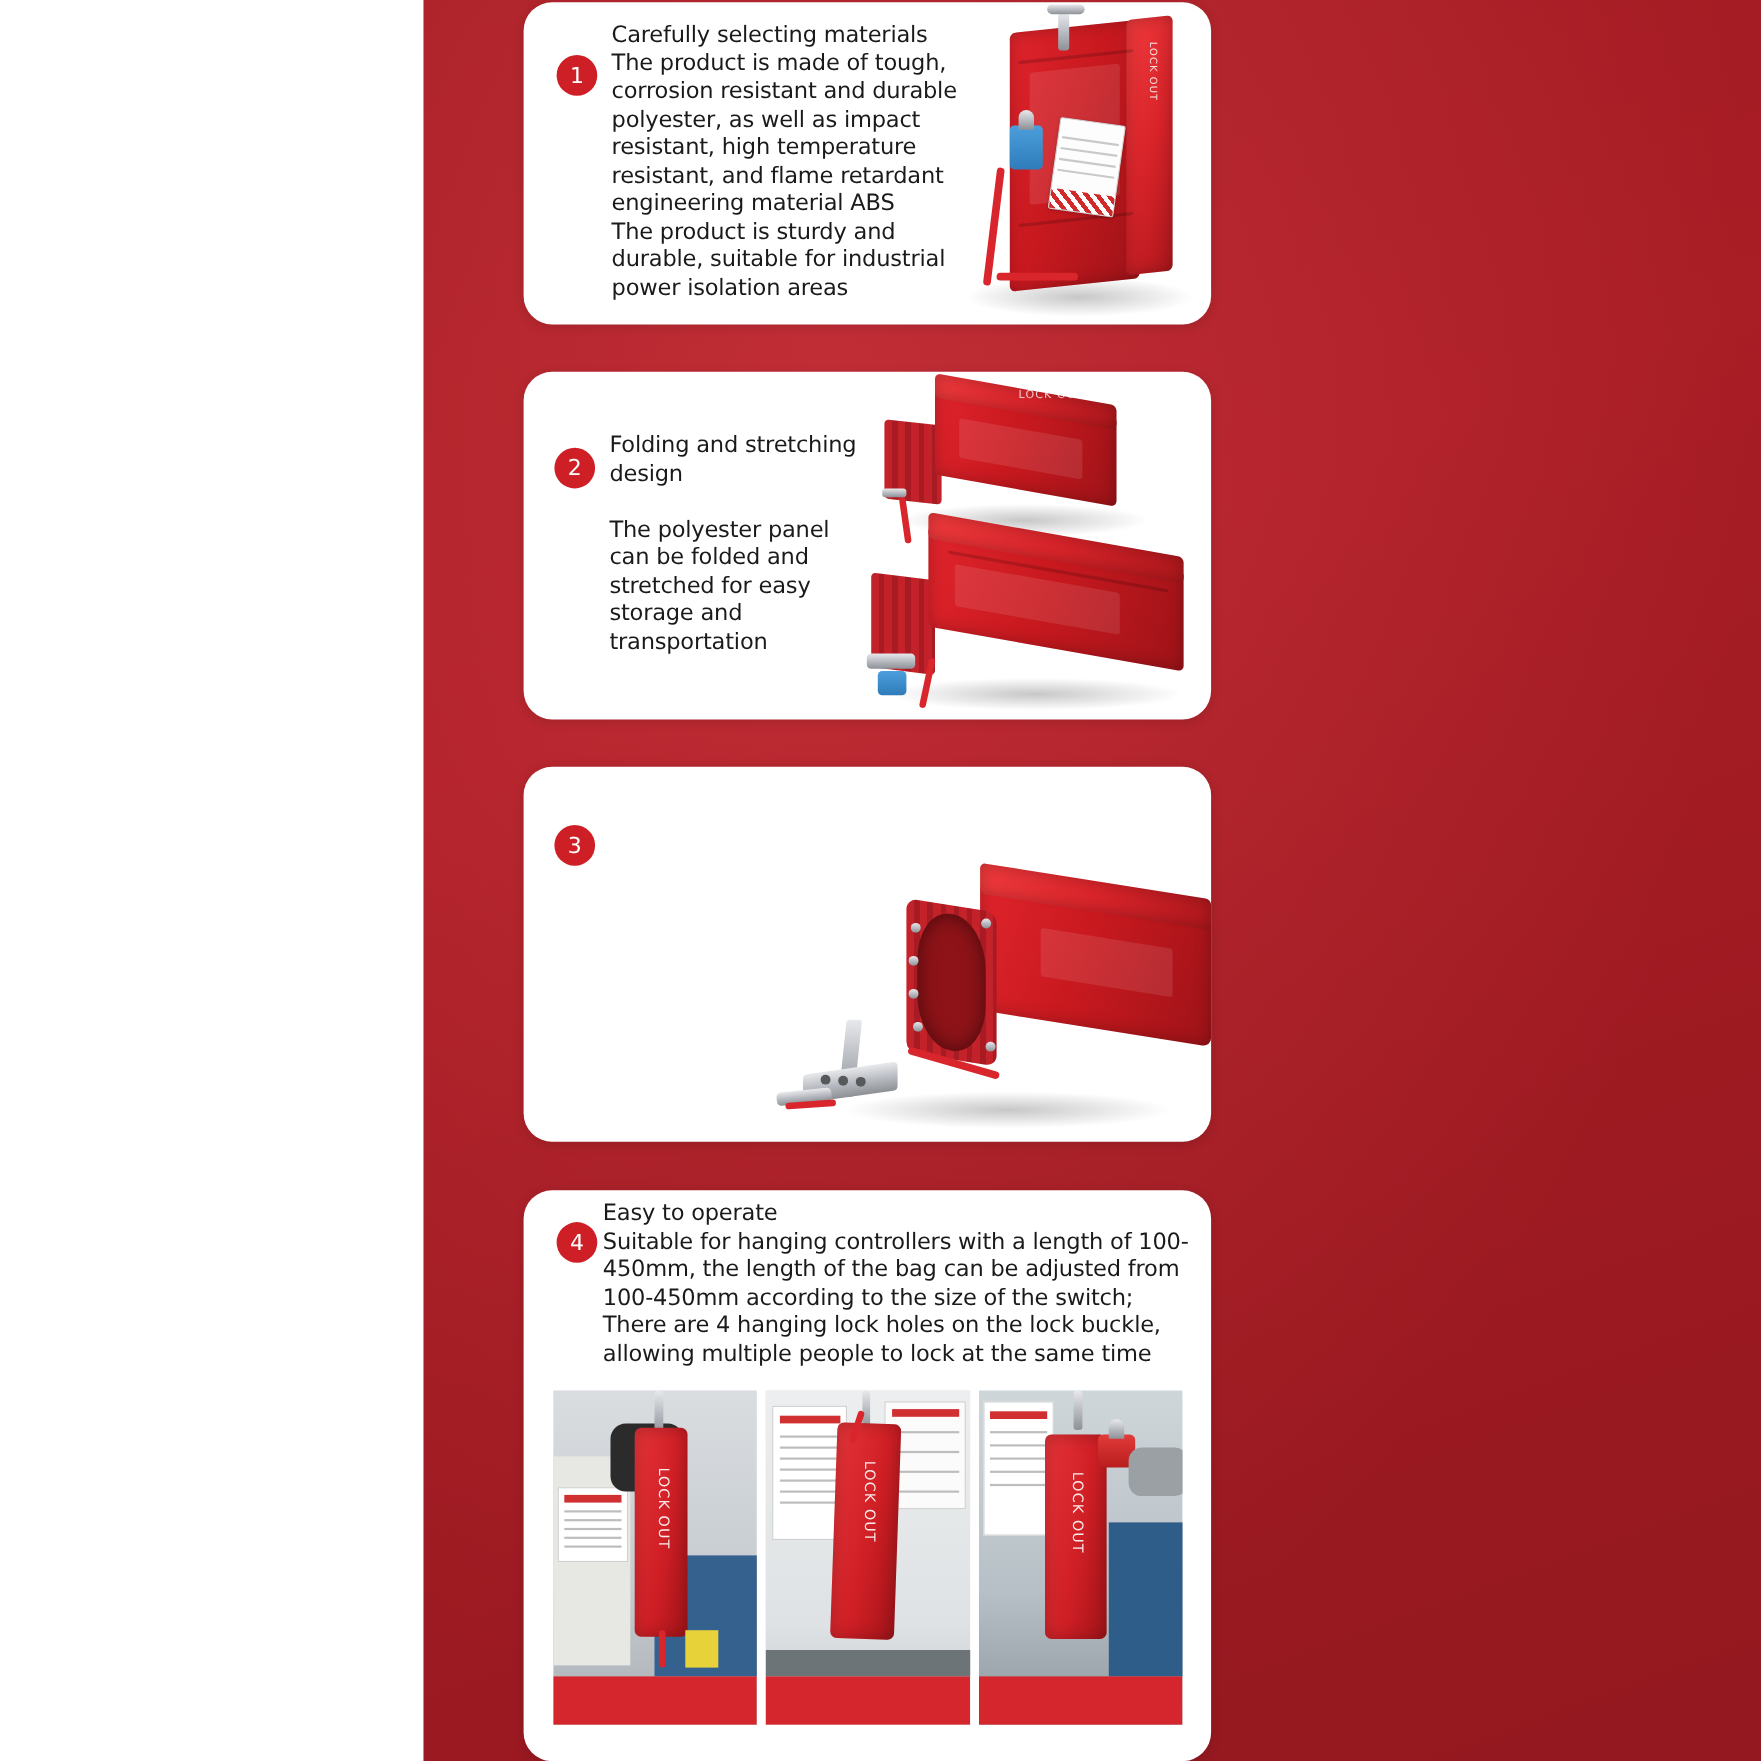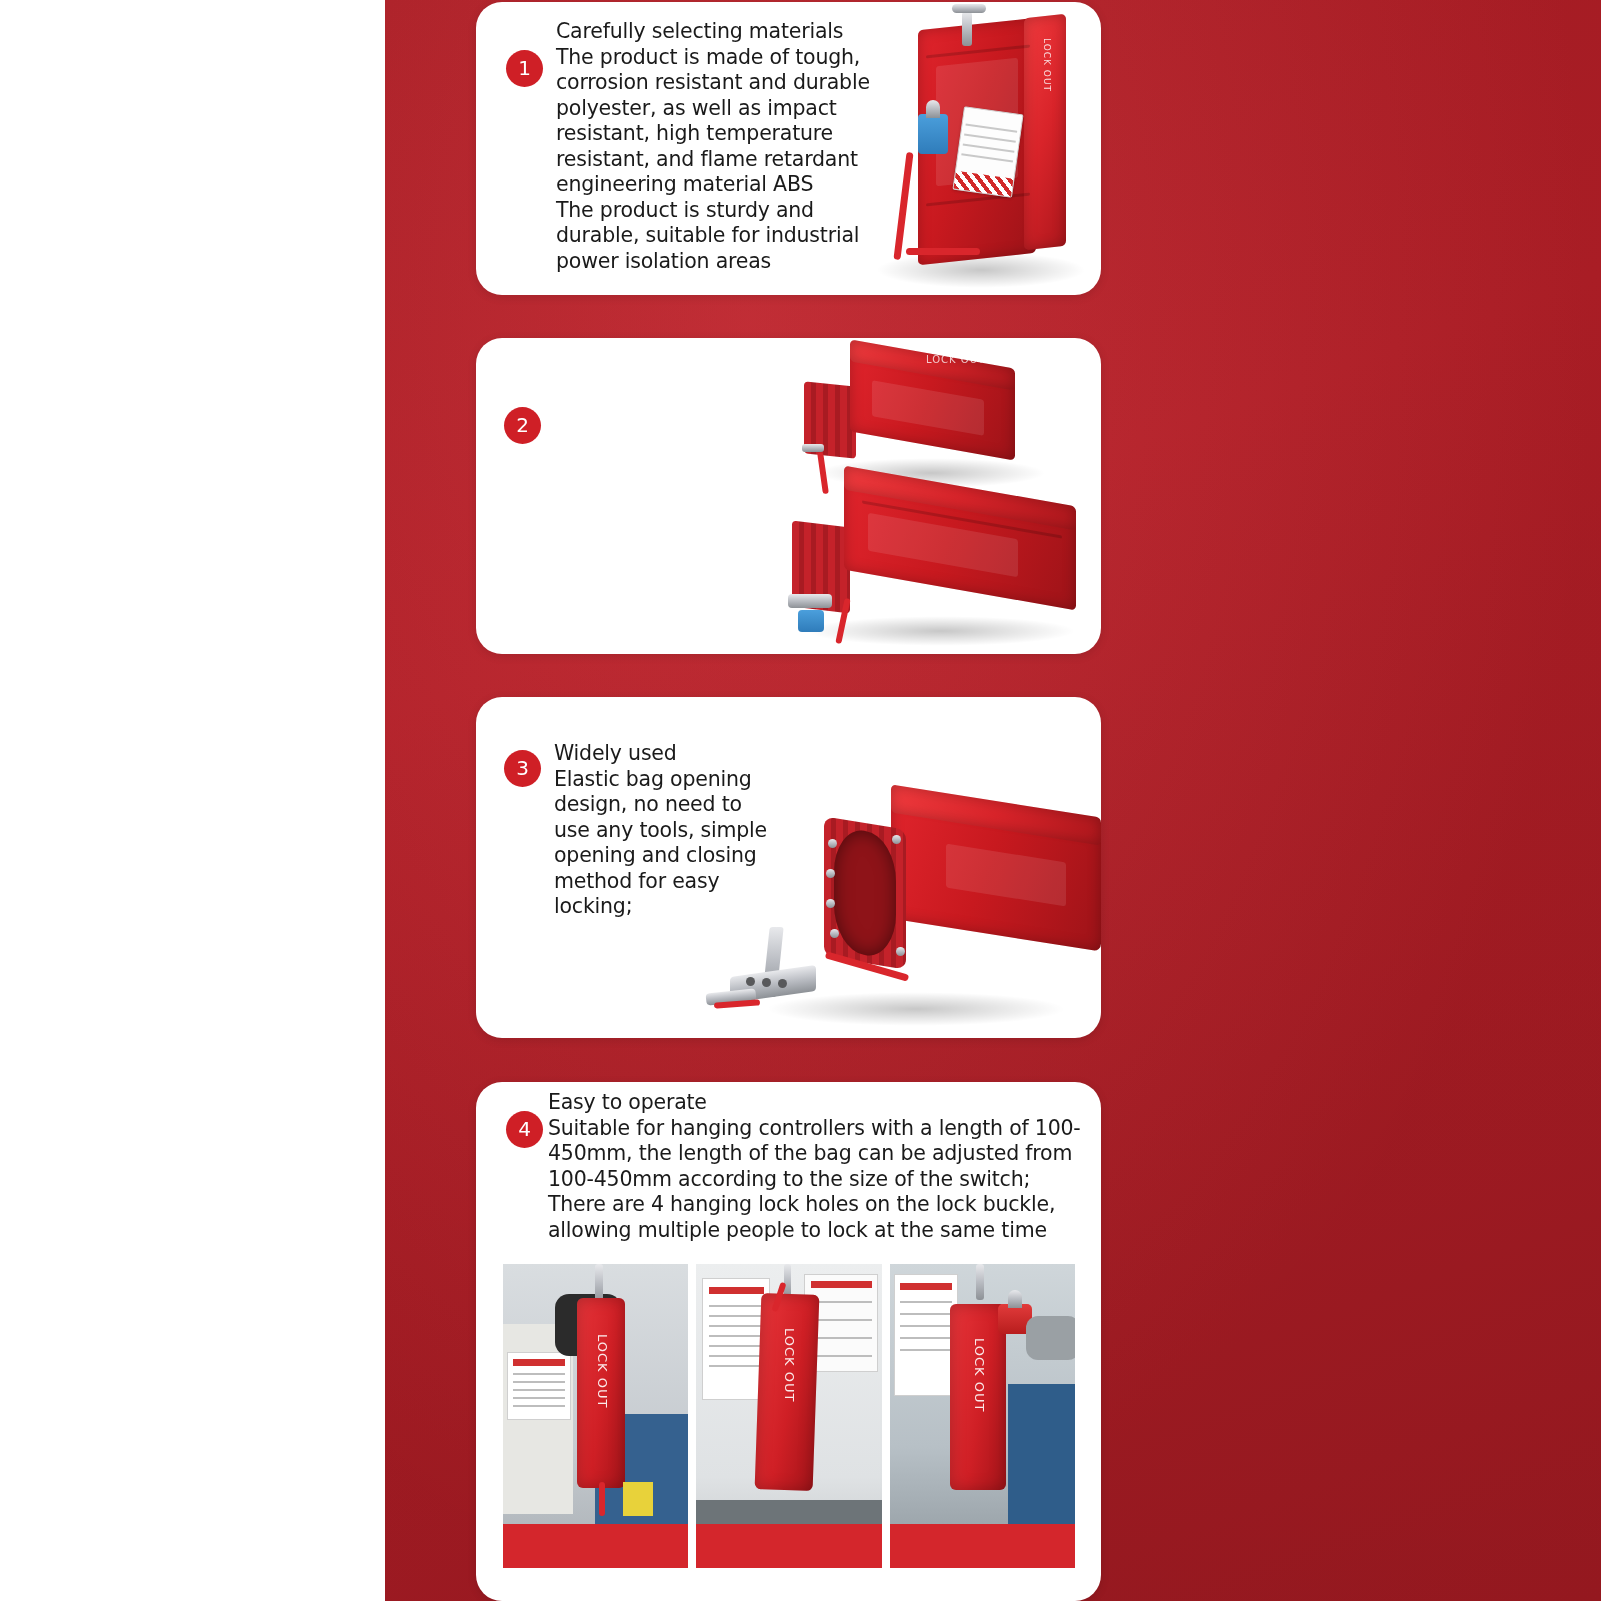--- a/index.html
+++ b/index.html
@@ -251,20 +251,23 @@
         </div>
 
         <div class="cord" style="left:34px; top:150px; width:7px; height:108px; transform: rotate(7deg); border-radius:4px;"></div>
         <div class="cord" style="left:40px; top:246px; width:74px; height:7px; border-radius:4px;"></div>
       </div>
     </div>
   </div>
 
   <div class="card card2">
     <div class="badge c2-badge">2</div>
+    <div class="body-text c2-text">Folding and stretching design
+
+The polyester panel can be folded and stretched for easy storage and transportation</div>
 
     <div class="c2-img">
       <div class="scene">
 
         <div class="shadow-soft" style="left:40px; top:110px; width:230px; height:30px;"></div>
         <div class="fabric" style="left:28px; top:36px; width:52px; height:72px; transform: skewY(6deg);"></div>
         <div class="box-red" style="left:74px; top:16px; width:165px; height:82px; transform: skewY(10deg);"></div>
         <div class="box-red light" style="left:74px; top:6px; width:165px; height:22px; transform: skewY(10deg);"></div>
         <div class="box-face" style="left:96px; top:42px; width:112px; height:36px; transform: skewY(10deg);"></div>
         <div class="vert-label" style="left:150px; top:6px; writing-mode: horizontal-tb; font-size:10px; color:rgba(255,255,255,0.75);">LOCK OUT</div>
@@ -279,22 +282,20 @@
         <div class="rib" style="left:86px; top:170px; width:200px; height:3px; transform: skewY(10deg);"></div>
         <div class="metal" style="left:12px; top:246px; width:44px; height:14px; border-radius:4px;"></div>
         <div class="lock-blue" style="left:22px; top:262px; width:26px; height:22px;"></div>
         <div class="cord" style="left:64px; top:250px; width:6px; height:46px; transform: rotate(12deg);"></div>
       </div>
     </div>
   </div>
 
   <div class="card card3">
     <div class="badge c3-badge">3</div>
-    <div class="body-text c3-text">Widely used
-Elastic bag opening design, no need to use any tools, simple opening and closing method for easy locking;</div>
 
     <div class="c3-img">
       <div class="scene">
         <div class="shadow-soft" style="left:60px; top:235px; width:300px; height:34px;"></div>
 
         <div class="box-red" style="left:185px; top:60px; width:210px; height:118px; transform: skewY(9deg); border-radius:8px;"></div>
         <div class="box-red light" style="left:185px; top:44px; width:210px; height:28px; transform: skewY(9deg);"></div>
         <div class="box-face" style="left:240px; top:96px; width:120px; height:44px; transform: skewY(9deg);"></div>
 
         <div class="fabric" style="left:118px; top:66px; width:82px; height:140px; border-radius:10px; transform: skewY(9deg);"></div>

